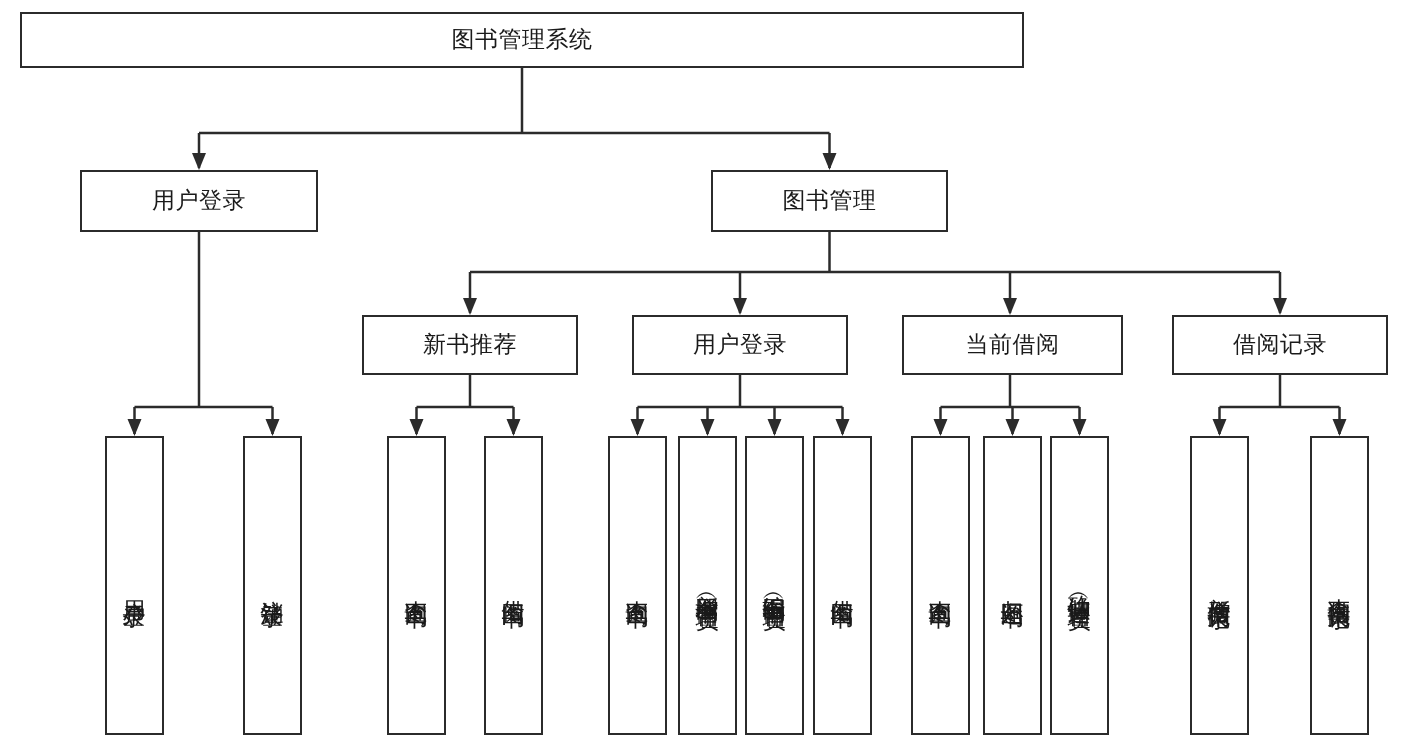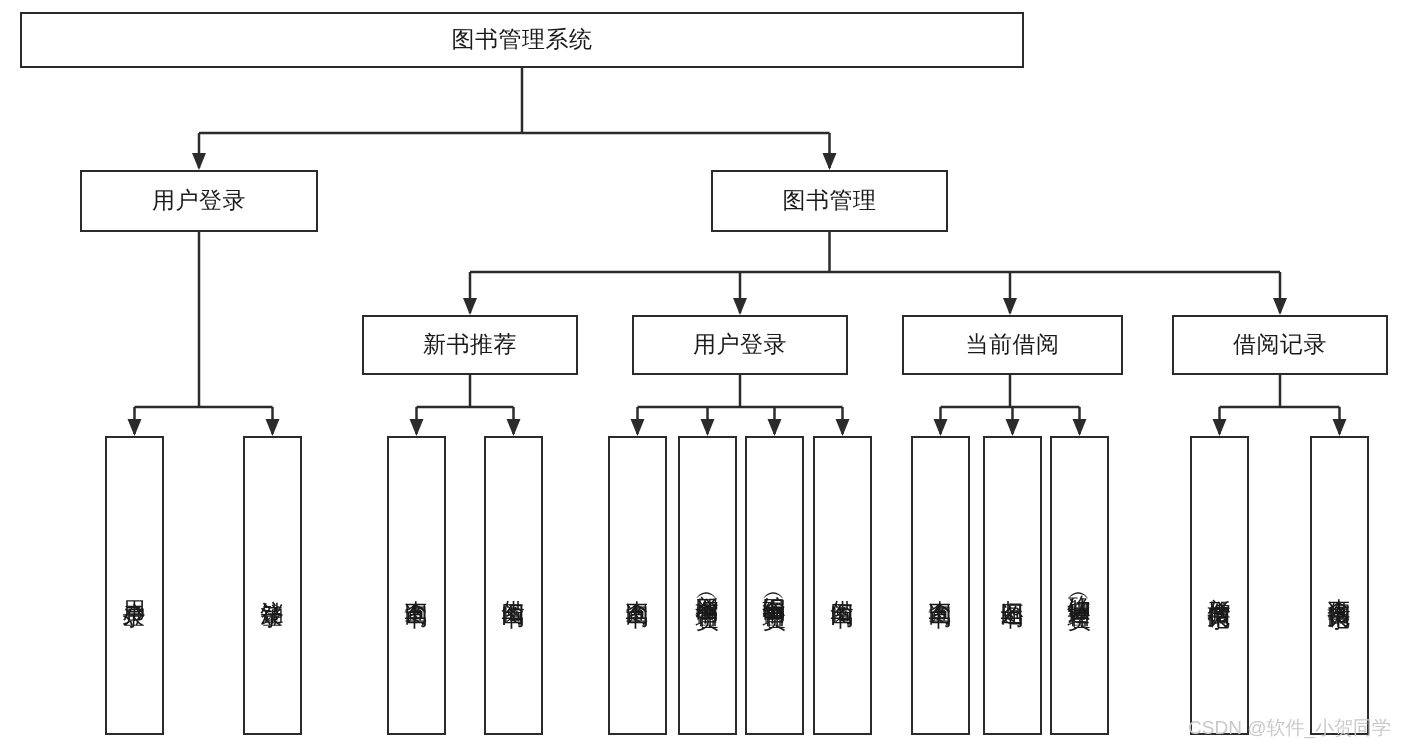--- a/index.html
+++ b/index.html
@@ -175,14 +175,13 @@
       <div class="node-box" style="left: 1050px; top: 436px; width: 59px; height: 299px; border-color: rgb(43, 43, 43); background: rgb(255, 255, 255);">
         <span class="node-label-v" style="color: rgb(26, 26, 26);">确认归还（管理员）</span>
       </div>
       <div class="node-box" style="left: 1190px; top: 436px; width: 59px; height: 299px; border-color: rgb(43, 43, 43); background: rgb(255, 255, 255);">
         <span class="node-label-v" style="color: rgb(26, 26, 26);">新增借阅记录</span>
       </div>
       <div class="node-box" style="left: 1310px; top: 436px; width: 59px; height: 299px; border-color: rgb(43, 43, 43); background: rgb(255, 255, 255);">
         <span class="node-label-v" style="color: rgb(26, 26, 26);">查询借阅记录</span>
       </div>
     </div>
-  <div class="watermark">CSDN @软件_小贺同学</div>
 </div>
 
 </body></html>

